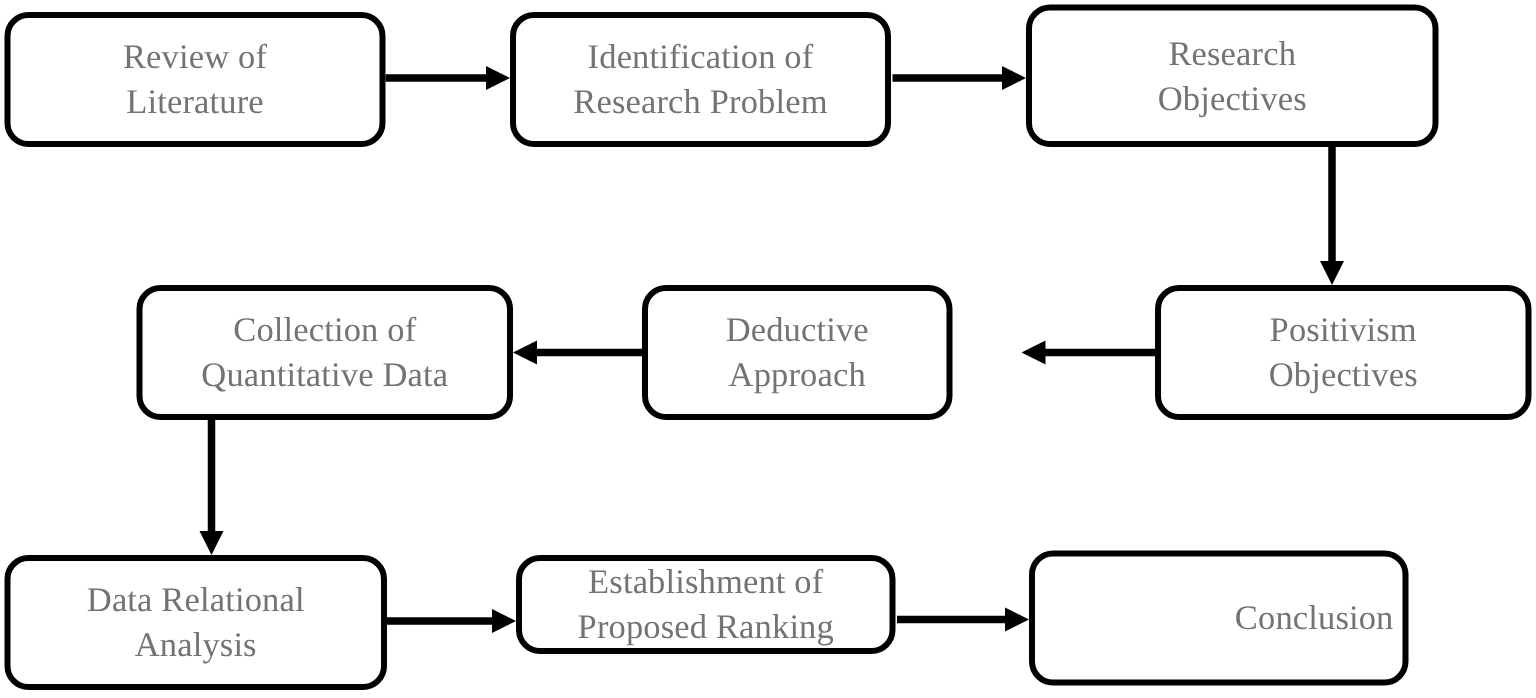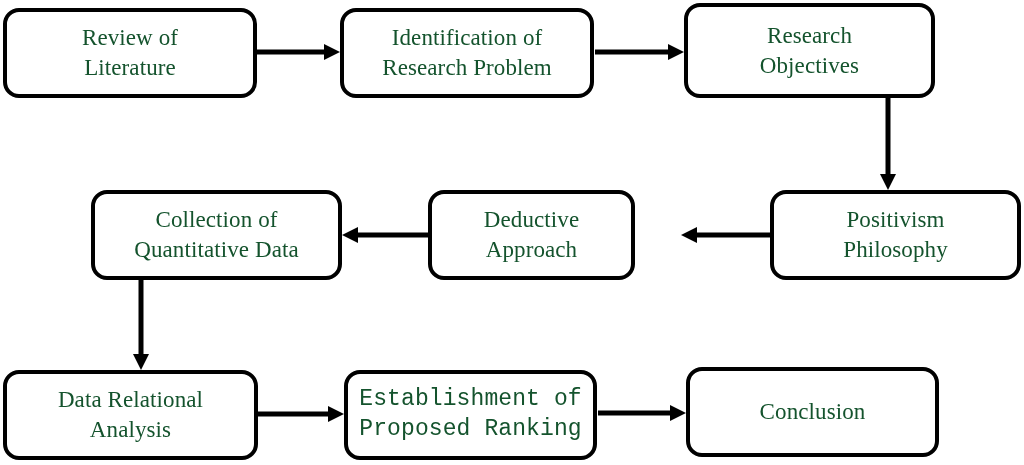--- a/index.html
+++ b/index.html
@@ -18,21 +18,21 @@
   .node {
     position: absolute;
     box-sizing: border-box;
     background: #ffffff;
     border: 4px solid #000000;
     border-radius: 16px;
     display: flex;
     align-items: center;
     justify-content: center;
     text-align: center;
-    color: #14532d;
+    color: #737373;
     line-height: 1.30;
     font-size: 23px;
     letter-spacing: 0.1px;
     padding: 2px 6px;
     z-index: 2;
   }
   .node span {
     display: block;
     white-space: pre-line;
   }
@@ -95,41 +95,41 @@
     </svg>
   <div id="nodes-layer">
       <div class="node" style="left: 3px; top: 8px; width: 254px; height: 90px; background: rgb(255, 255, 255); border-color: rgb(0, 0, 0);">
         <span>Review of
 Literature</span>
       </div>
       <div class="node" style="left: 340px; top: 8px; width: 254px; height: 90px; background: rgb(255, 255, 255); border-color: rgb(0, 0, 0);">
         <span>Identification of
 Research Problem</span>
       </div>
-      <div class="node" style="left: 684px; top: 3px; width: 251px; height: 95px; background: rgb(255, 255, 255); border-color: rgb(0, 0, 0);">
+      <div class="node" style="left: 684px; top: 3px; width: 275px; height: 95px; background: rgb(255, 255, 255); border-color: rgb(0, 0, 0);">
         <span>Research
 Objectives</span>
       </div>
       <div class="node" style="left: 770px; top: 190px; width: 251px; height: 90px; background: rgb(255, 255, 255); border-color: rgb(0, 0, 0);">
         <span>Positivism
-Philosophy</span>
+Objectives</span>
       </div>
       <div class="node" style="left: 428px; top: 190px; width: 207px; height: 90px; background: rgb(255, 255, 255); border-color: rgb(0, 0, 0);">
         <span>Deductive
 Approach</span>
       </div>
       <div class="node" style="left: 91px; top: 190px; width: 251px; height: 90px; background: rgb(255, 255, 255); border-color: rgb(0, 0, 0); border-radius: 16px;">
         <span>Collection of
 Quantitative Data</span>
       </div>
       <div class="node" style="left: 3px; top: 370px; width: 255px; height: 90px; background: rgb(255, 255, 255); border-color: rgb(0, 0, 0);">
         <span>Data Relational
 Analysis</span>
       </div>
-      <div class="node" style="left: 344px; top: 370px; width: 253px; height: 90px; background: rgb(255, 255, 255); border-color: rgb(0, 0, 0); font-family: Liberation Mono, monospace;">
+      <div class="node" style="left: 344px; top: 370px; width: 253px; height: 66px; background: rgb(255, 255, 255); border-color: rgb(0, 0, 0);">
         <span>Establishment of
 Proposed Ranking</span>
       </div>
-      <div class="node" style="left: 686px; top: 367px; width: 253px; height: 90px; background: rgb(255, 255, 255); border-color: rgb(0, 0, 0);">
+      <div class="node" style="left: 686px; top: 367px; width: 253px; height: 90px; background: rgb(255, 255, 255); border-color: rgb(0, 0, 0); justify-content: flex-end;">
         <span>Conclusion</span>
       </div>
     </div>
 </div>
 
 </body></html>

